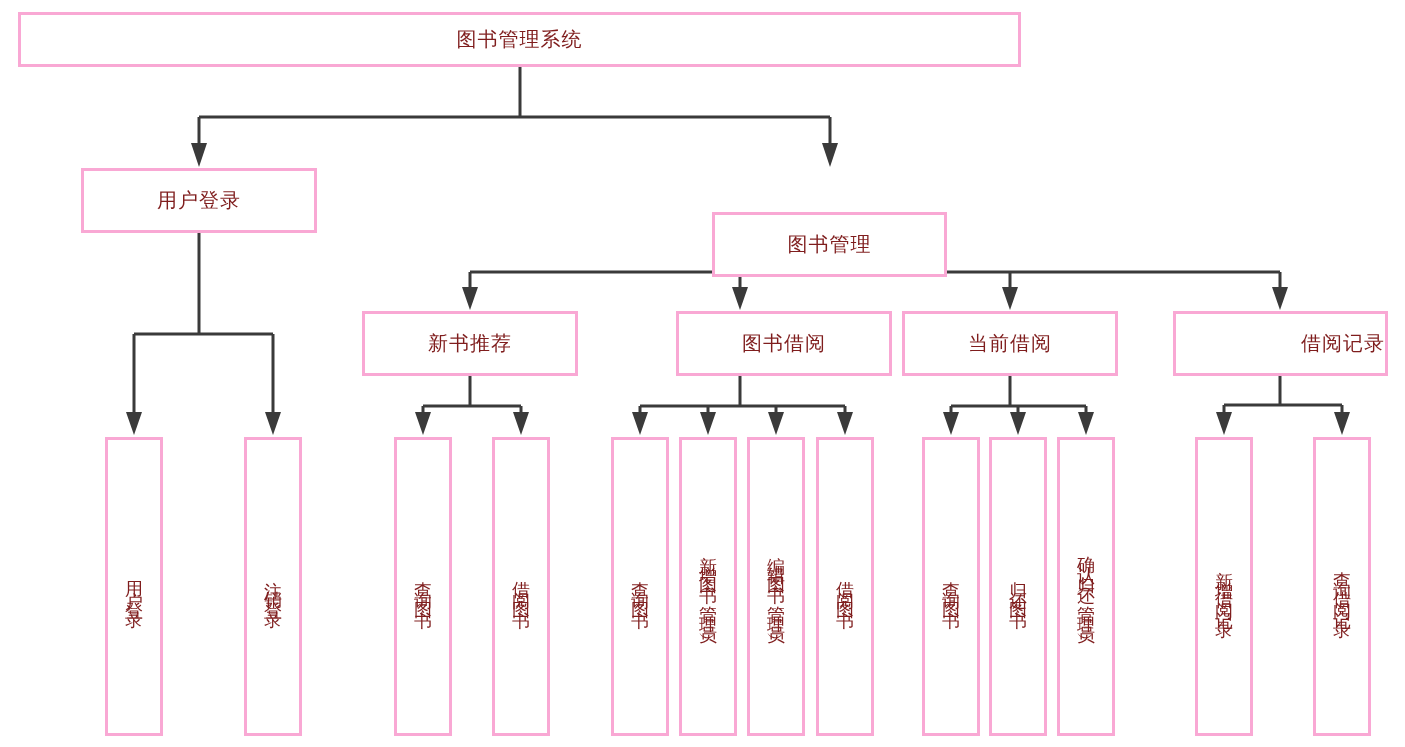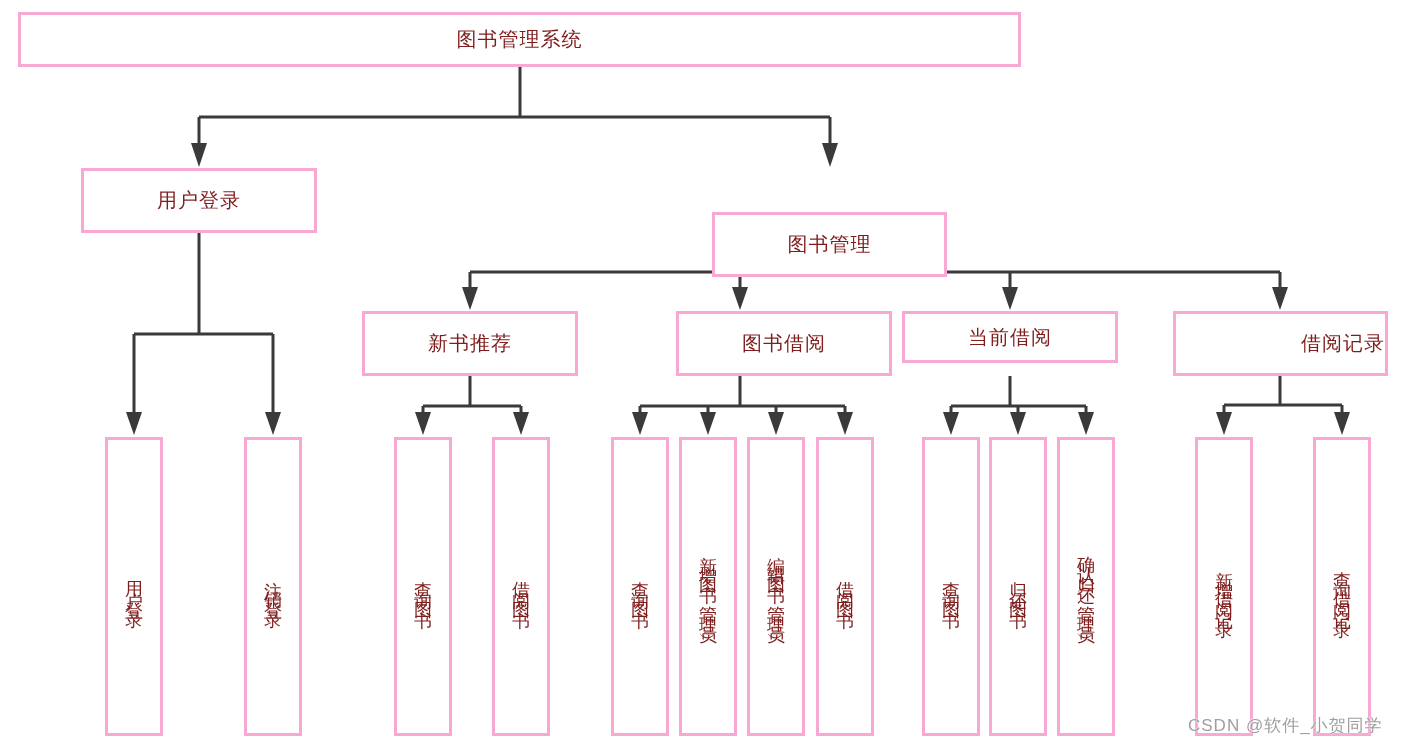--- a/index.html
+++ b/index.html
@@ -122,21 +122,21 @@
   <div class="node hnode" style="left:712px;top:168px;width:235px;height:65px;margin-top:44px;">
     <span>图书管理</span>
   </div>
 
   <div class="node hnode" style="left:362px;top:311px;width:216px;height:65px;">
     <span>新书推荐</span>
   </div>
   <div class="node hnode" style="left:632px;top:311px;width:216px;height:65px;margin-left:44px;">
     <span>图书借阅</span>
   </div>
-  <div class="node hnode" style="left:902px;top:311px;width:216px;height:52px;">
+  <div class="node hnode" style="left:902px;top:311px;width:216px;height:65px;">
     <span>当前借阅</span>
   </div>
   <div class="node hnode" style="left:1173px;top:311px;width:215px;height:65px;justify-content:flex-end;">
     <span>借阅记录</span>
   </div>
 
   <div class="node vnode" style="left:105px;top:437px;width:58px;height:299px;">
     <span class="vtext">用户登录</span>
   </div>
   <div class="node vnode" style="left:244px;top:437px;width:58px;height:299px;">
@@ -173,15 +173,14 @@
     <span class="vtext">确认归还（管理员）</span>
   </div>
 
   <div class="node vnode" style="left:1195px;top:437px;width:58px;height:299px;">
     <span class="vtext">新增借阅记录</span>
   </div>
   <div class="node vnode" style="left:1313px;top:437px;width:58px;height:299px;">
     <span class="vtext">查询借阅记录</span>
   </div>
 
-  <div class="watermark">CSDN @软件_小贺同学</div>
 
 </div>
 
 </body></html>

